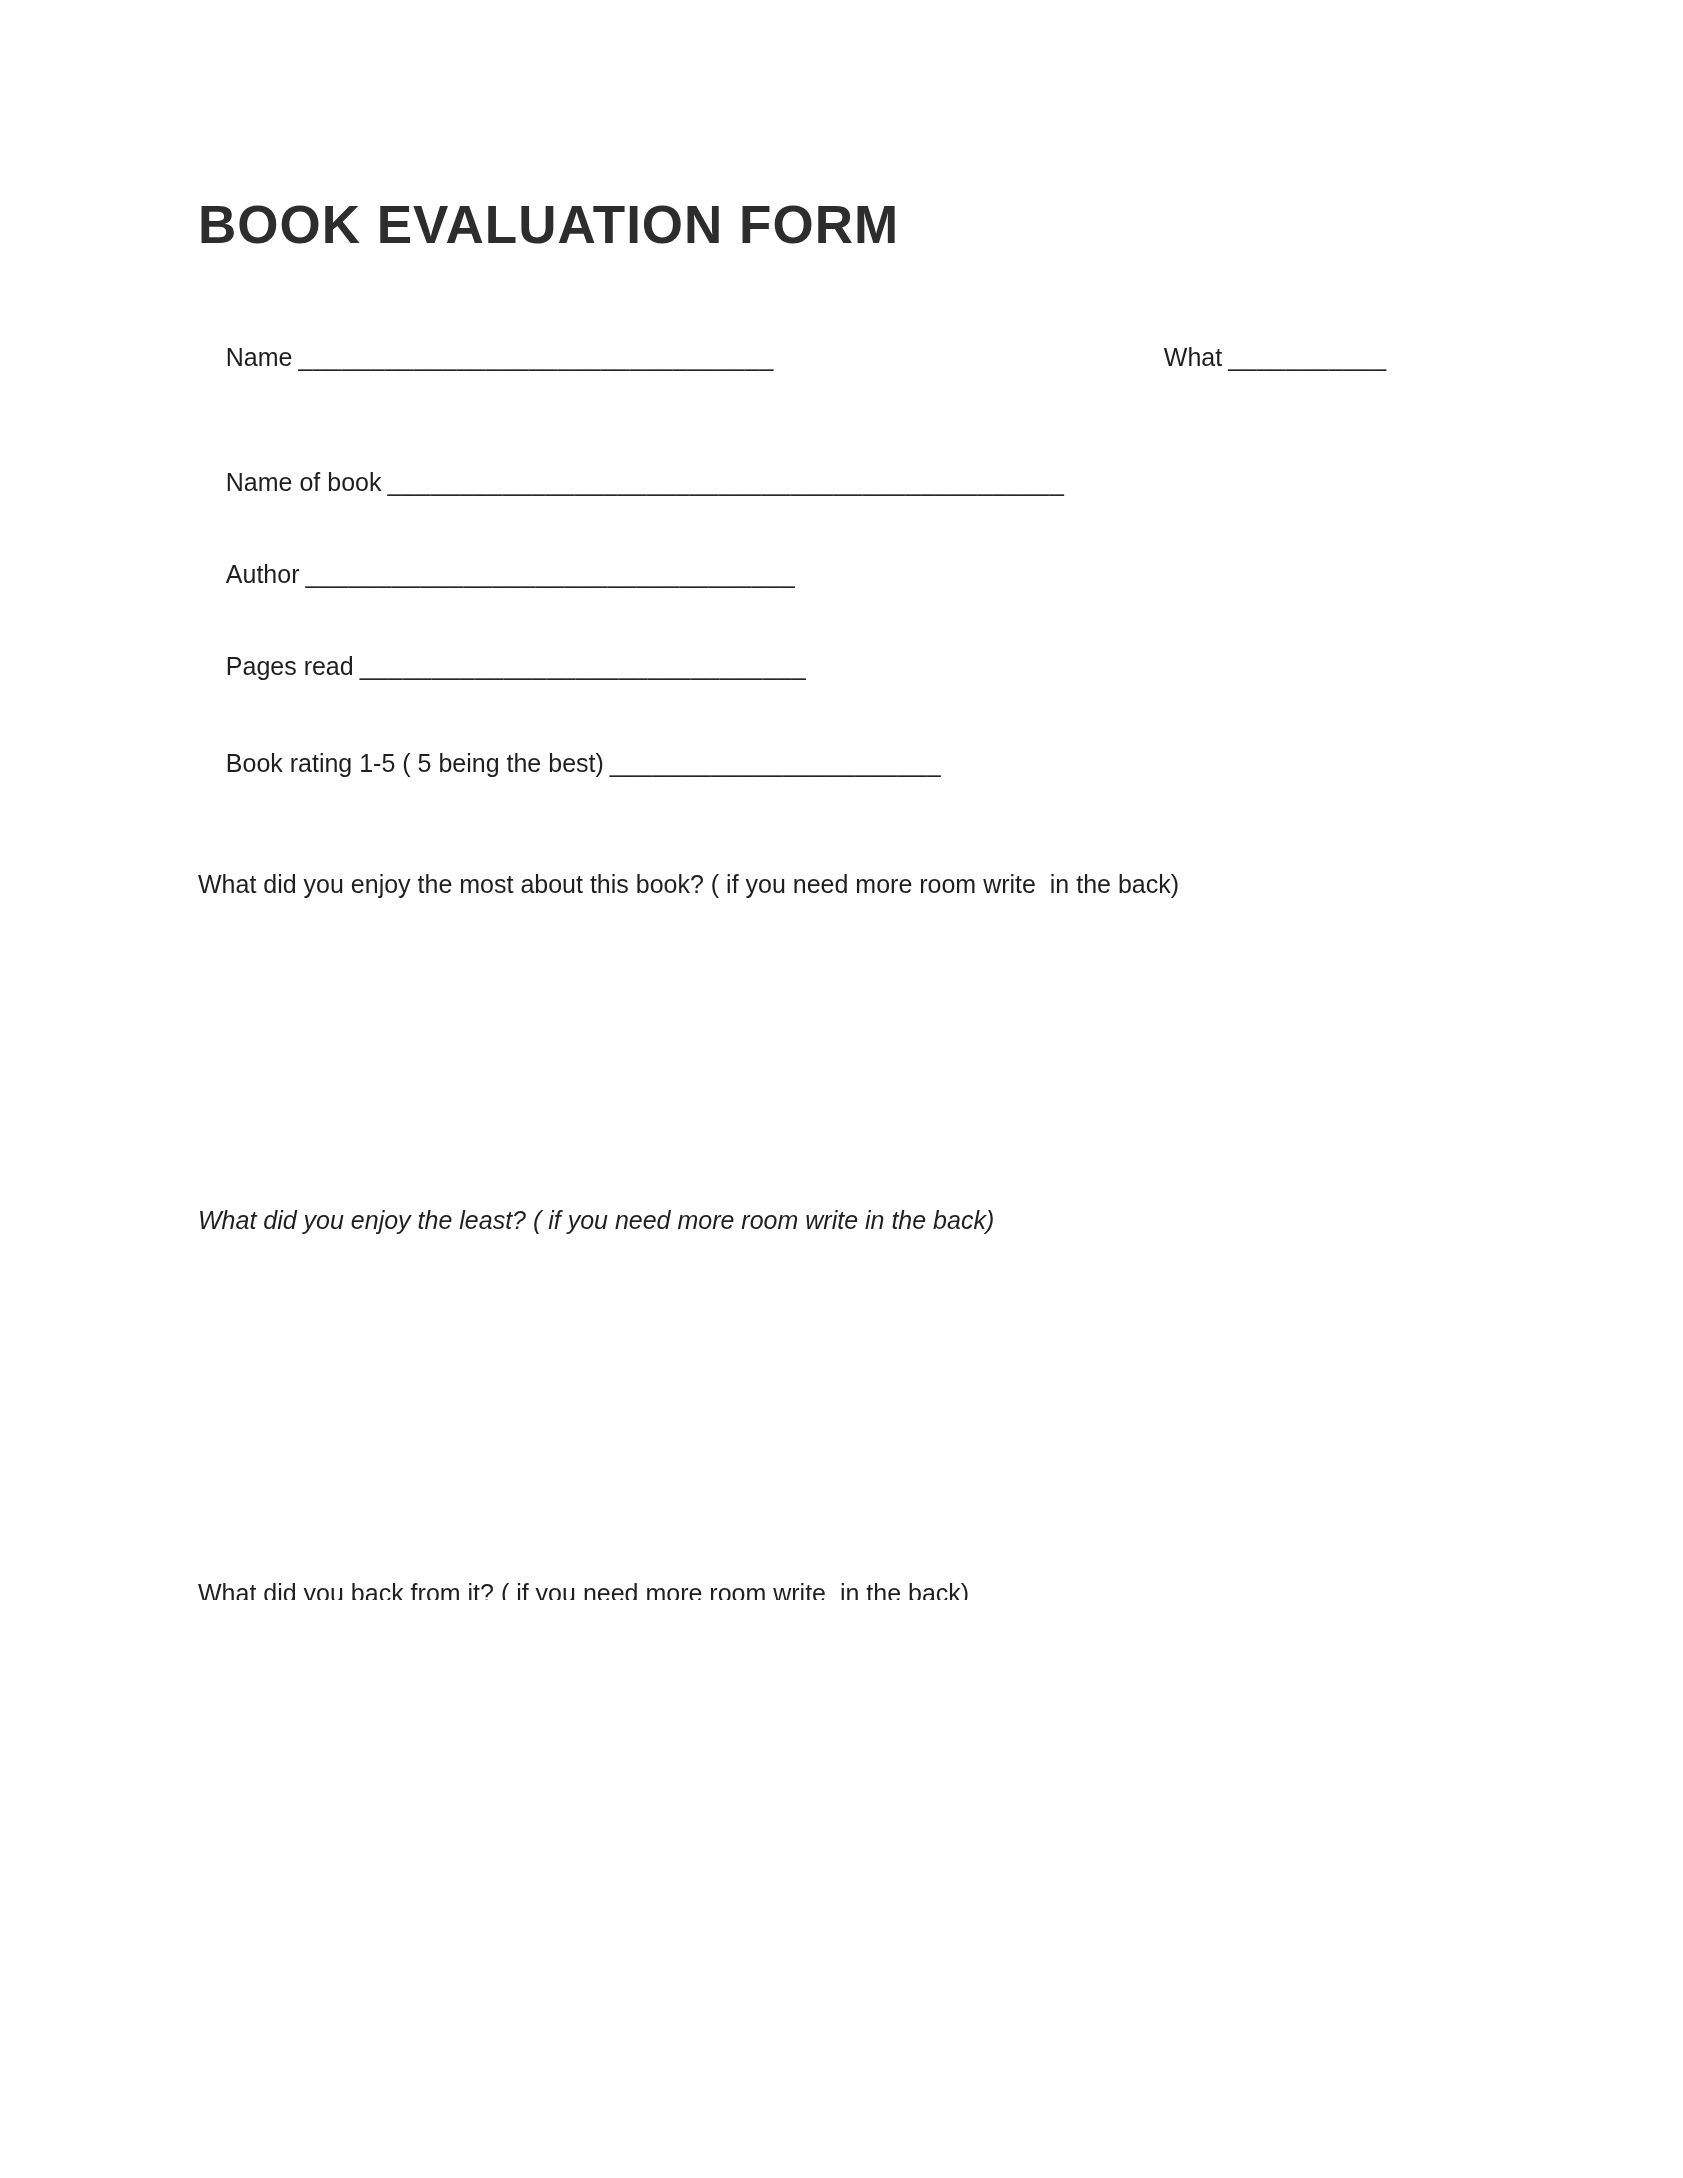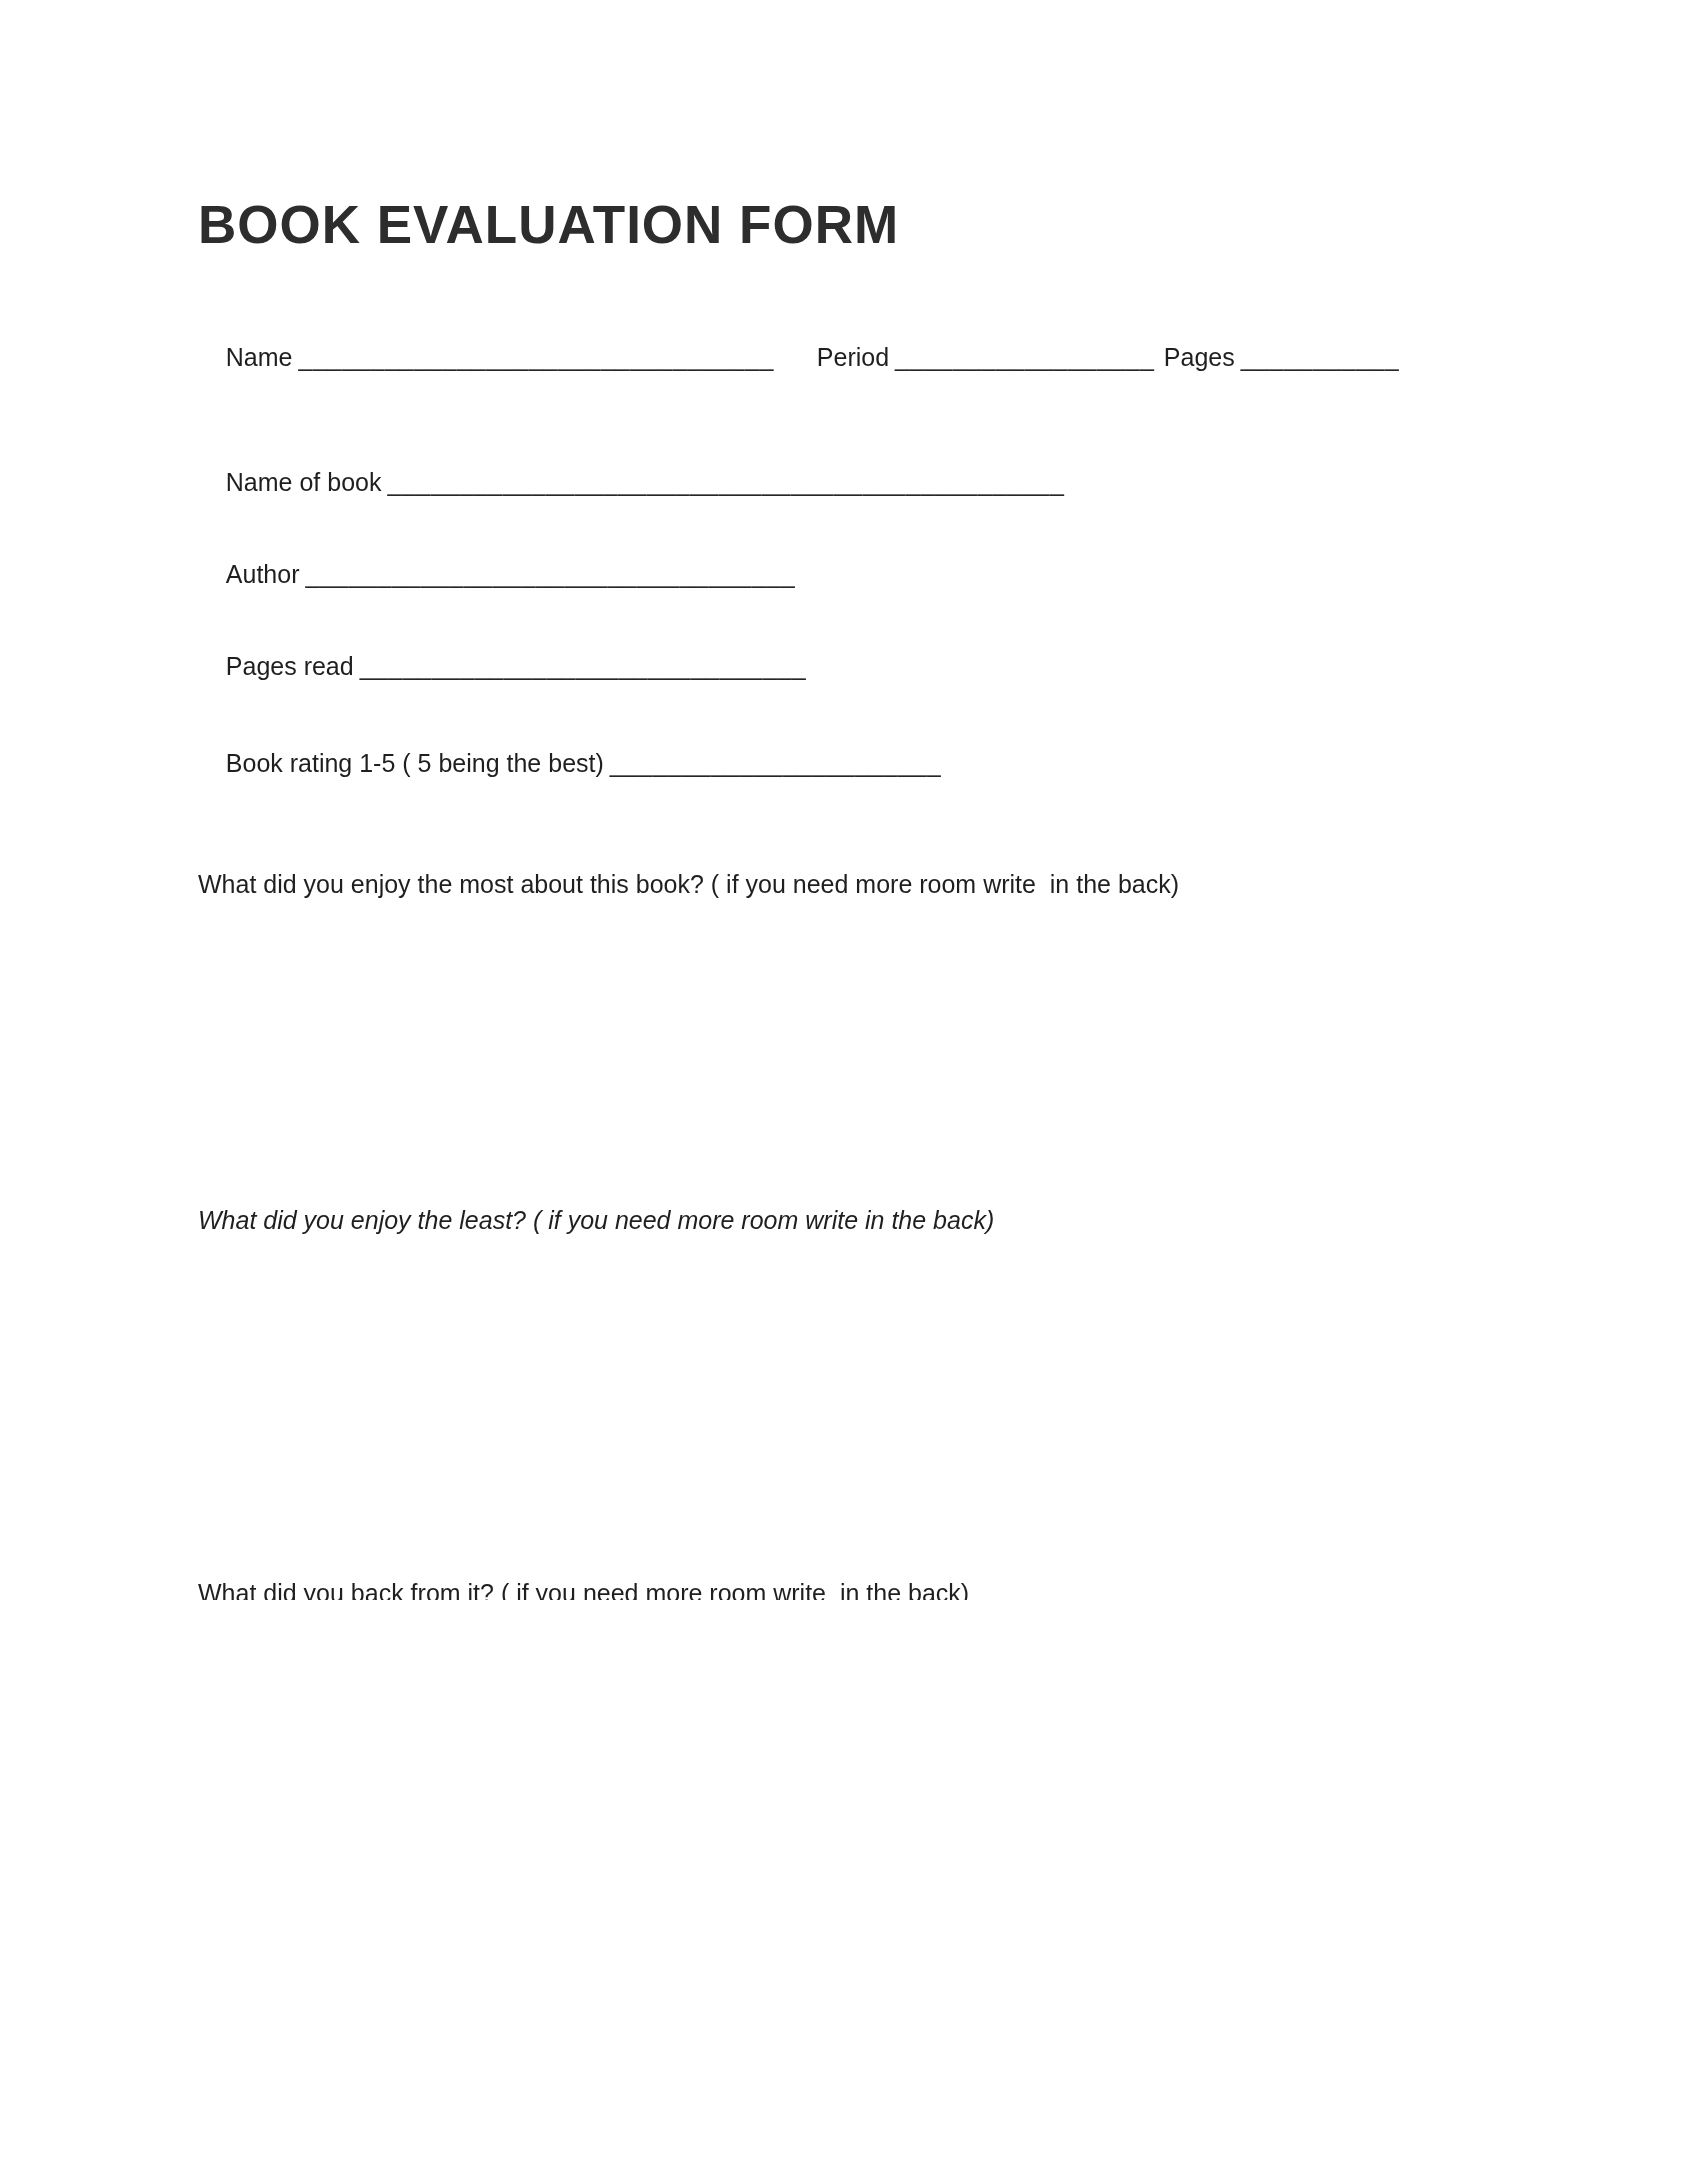--- a/index.html
+++ b/index.html
@@ -46,25 +46,22 @@
 </head>
 <body>
 
 <div class="page">
 
   <div class="title">BOOK EVALUATION FORM</div>
 
   <div class="row" style="left:198px; top:311px;">
     <span class="label">Name</span><span class="blank">_________________________________</span>
   </div>
-  <div class="row" style="left:789px; top:311px;">
-    <span class="label">Period</span><span class="blank">__________________</span>
-  </div>
   <div class="row" style="left:1136px; top:311px;">
-    <span class="label">Pages</span><span class="blank">___________</span>
+    <span class="label">What</span><span class="blank">___________</span>
   </div>
 
   <div class="row" style="left:198px; top:436px;">
     <span class="label">Name of book</span><span class="blank">_______________________________________________</span>
   </div>
   <div class="row" style="left:198px; top:528px;">
     <span class="label">Author</span><span class="blank">__________________________________</span>
   </div>
   <div class="row" style="left:198px; top:620px;">
     <span class="label">Pages read</span><span class="blank">_______________________________</span>

